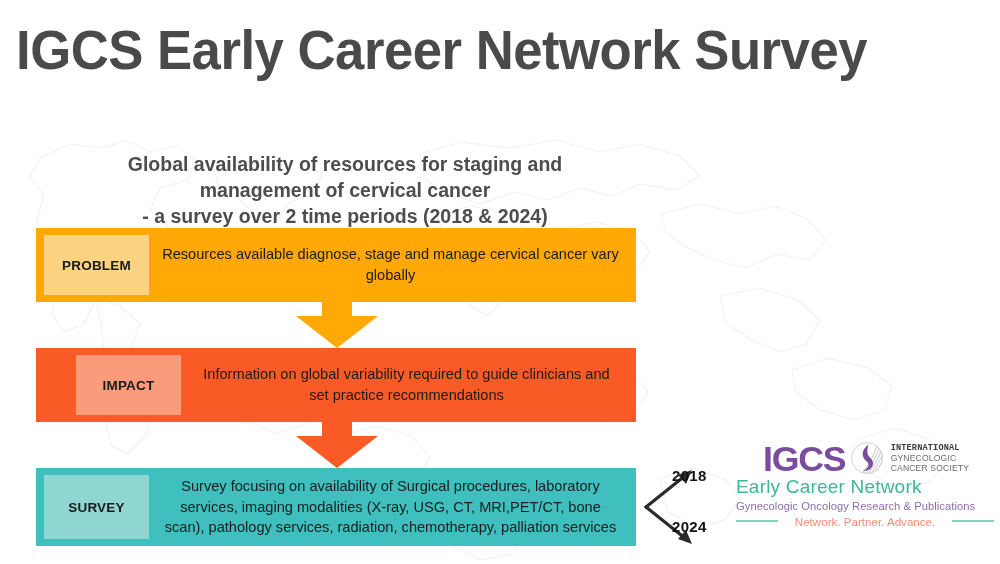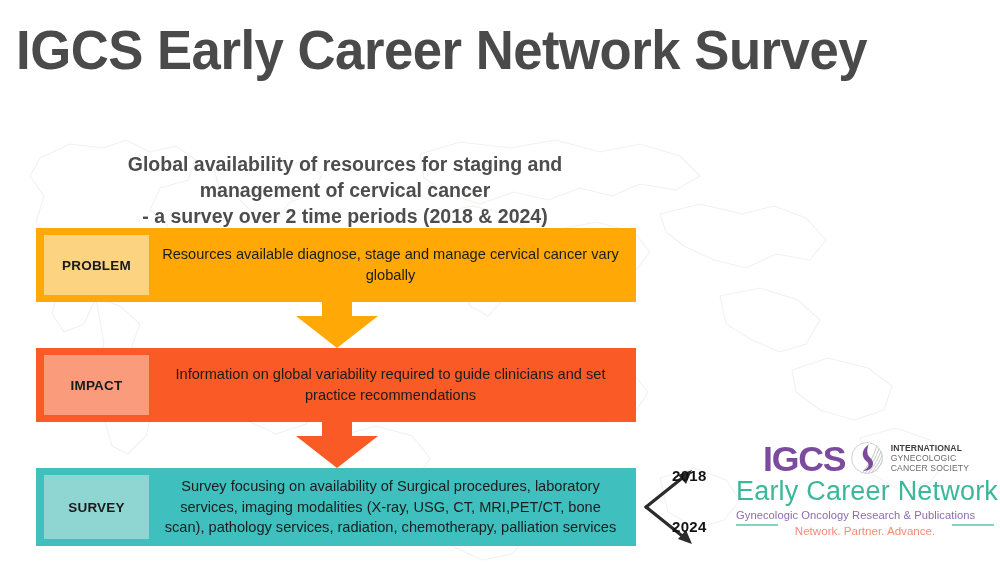--- a/index.html
+++ b/index.html
@@ -95,21 +95,21 @@
     font-size: 14.6px;
     color: #1c1c1c;
     line-height: 1.42;
     padding: 6px 16px 6px 12px;
     box-sizing: border-box;
   }
 
   #bar-problem { top: 228px; height: 74px; background: #FFA806; }
   #bar-problem .flow-label { background: #FBD381; }
 
-  #bar-impact  { top: 348px; height: 74px; background: #F95A26; }
+  #bar-impact  { top: 348px; height: 74px; background: #F95A26; padding-left: 32px; }
   #bar-impact .flow-label { background: #FA9B7C; }
 
   #bar-survey  { top: 468px; height: 78px; background: #40BFBF; }
   #bar-survey .flow-label { background: #8FD6D2; }
 
   
   .block-arrow {
     position: absolute;
     left: 296px;
     width: 82px;
@@ -174,39 +174,41 @@
   }
   #igcs-org-lines .org-line {
     font-size: 8.6px;
     color: #6b6b6b;
     letter-spacing: 0.15px;
     white-space: nowrap;
   }
   #igcs-org-lines .org-line.strong {
     font-weight: bold;
     color: #3d3d3d;
+    font-family: Liberation Mono, monospace;
   }
   #ecn-line {
     margin-top: 1px;
-    font-size: 27px;
+    font-size: 19px;
     color: #3CB79B;
     letter-spacing: 0.2px;
     white-space: nowrap;
     line-height: 1.1;
   }
   #ecn-subline {
     margin-top: 2px;
     font-size: 11.2px;
     color: #8E6BAE;
     letter-spacing: 0.05px;
     white-space: nowrap;
   }
   #ecn-tagline-row {
     margin-top: 3px;
     display: flex;
+    align-items: center;
     gap: 17px;
     width: 258px;
   }
   .tag-rule {
     flex: 1 1 auto;
     height: 2px;
     background: #7FD4C4;
   }
   #ecn-tagline {
     flex: 0 0 auto;

